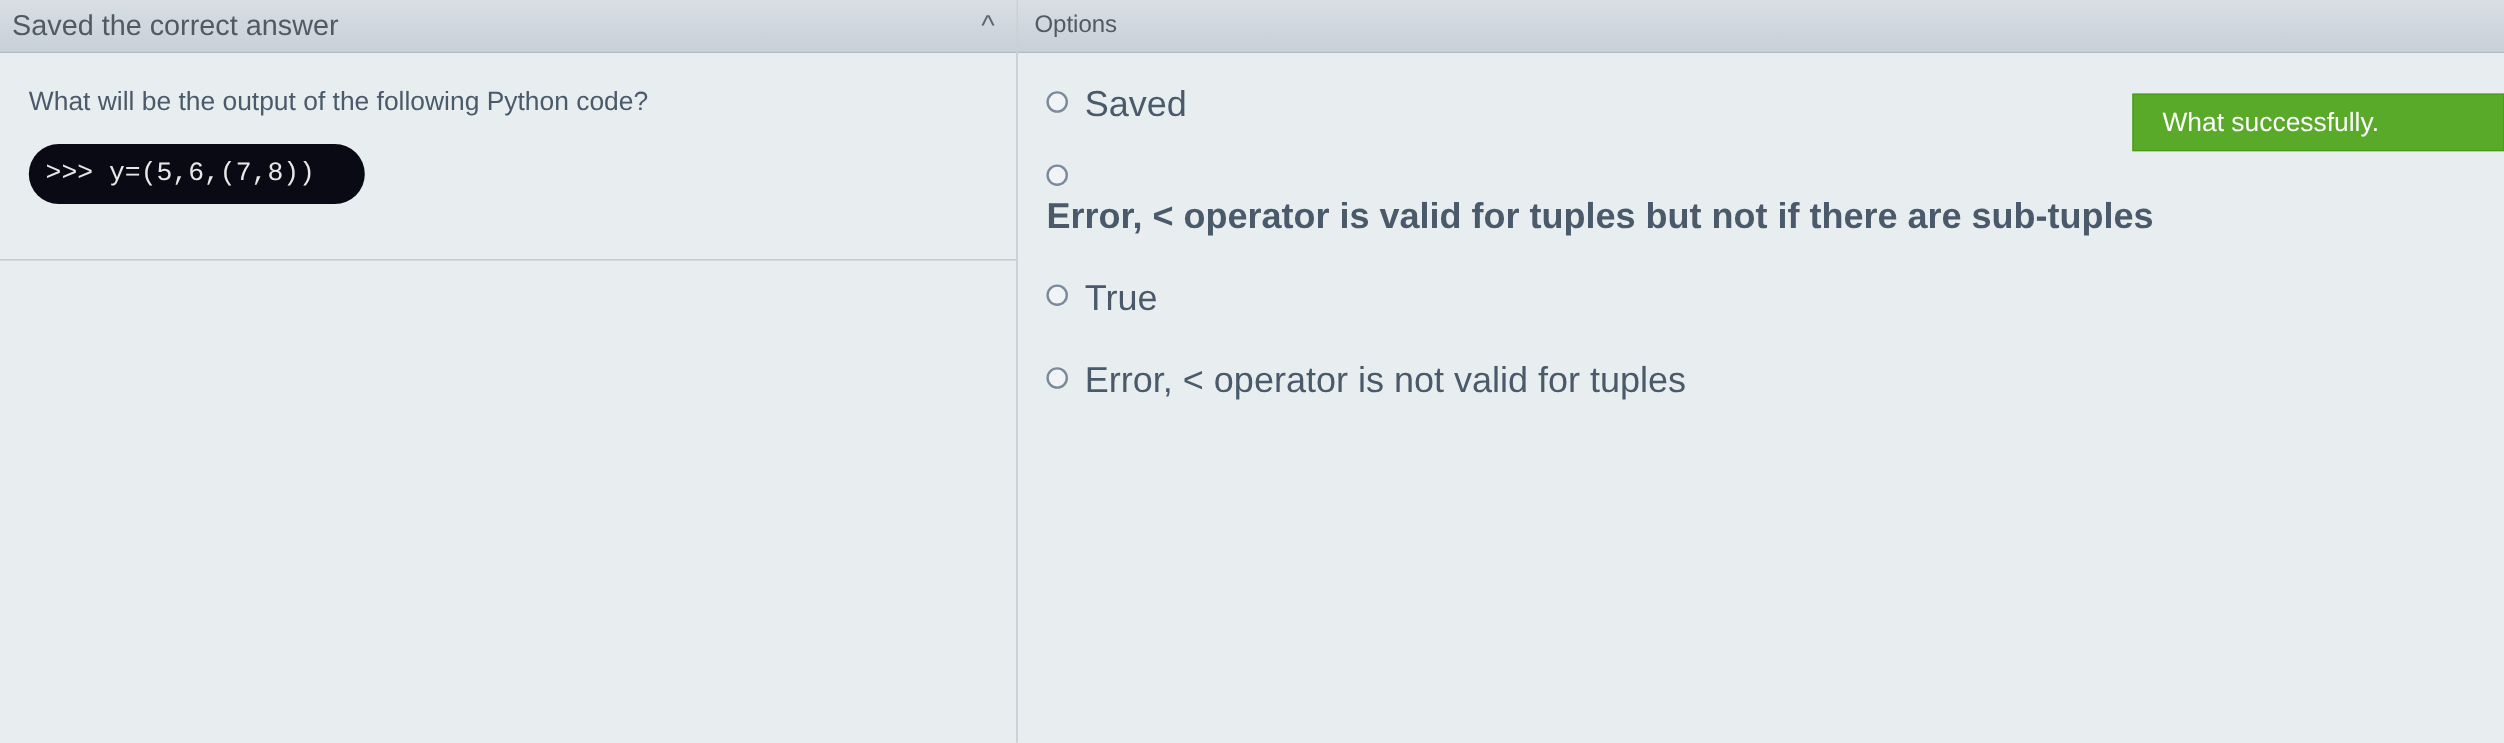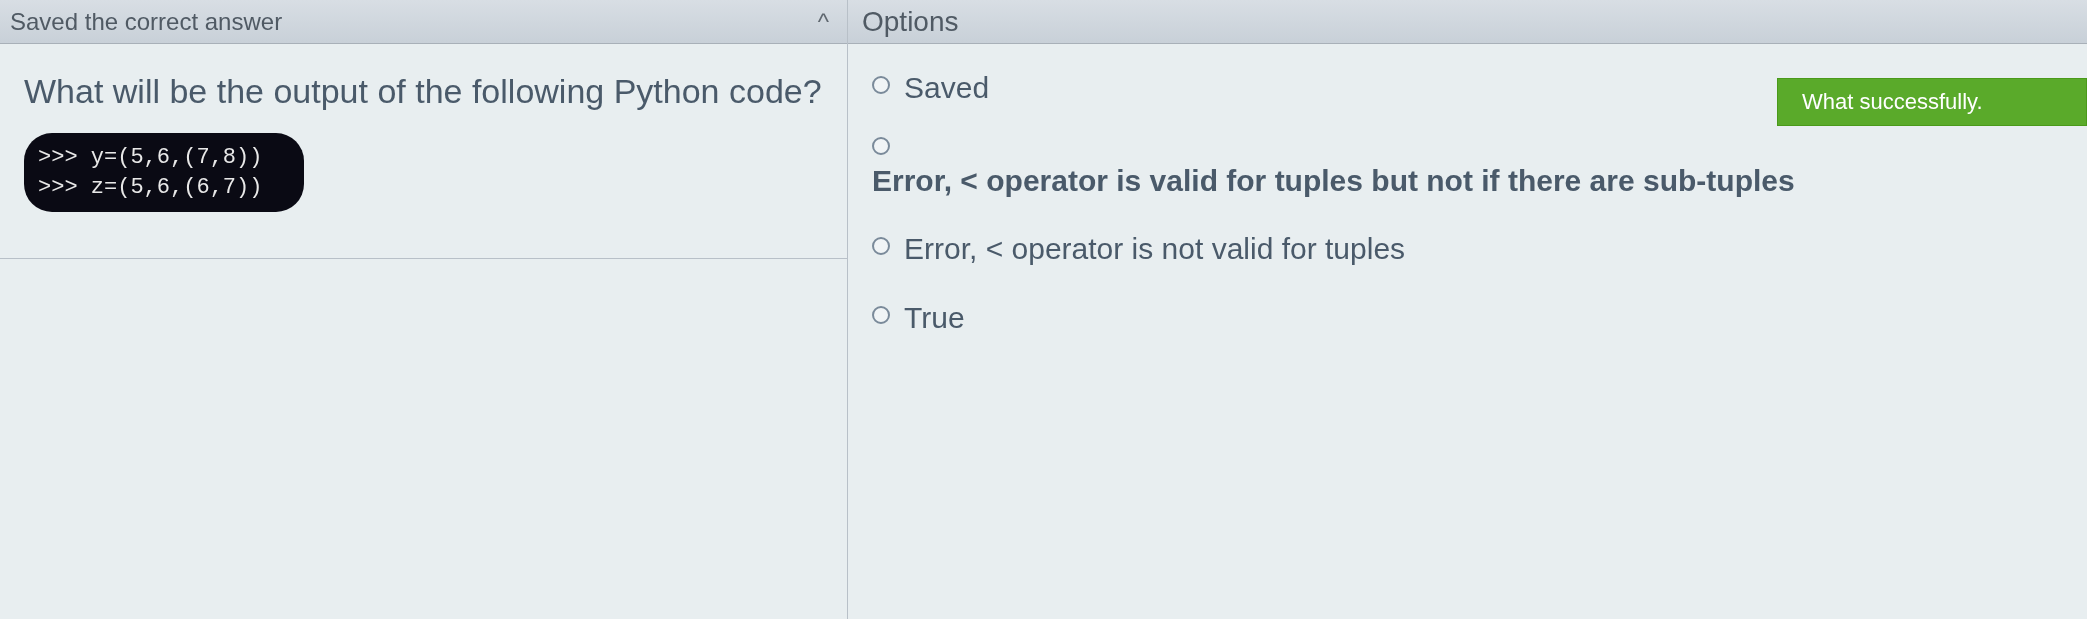--- a/index.html
+++ b/index.html
@@ -36,36 +36,36 @@
       display: flex;
       align-items: center;
       justify-content: space-between;
       height: 44px;
     }
     .header-bar-right {
       height: 44px;
       background: linear-gradient(#d8dee4, #c8d0d8);
       border-bottom: 1px solid #a8b0b8;
       padding: 6px 14px;
-      font-size: 28px;
+      font-size: 20px;
       color: #505a64;
       display: flex;
       align-items: center;
     }
     .collapse-icon {
       font-size: 24px;
       color: #606870;
       cursor: pointer;
       padding: 0 8px;
     }
     .question-body {
       padding: 28px 24px;
     }
     .question-text {
-      font-size: 34px;
+      font-size: 22px;
       color: #4a5a6a;
       margin-bottom: 22px;
     }
     .code-block {
       background: #0a0a14;
       color: #e8e8e8;
       font-family: "Courier New", monospace;
       font-size: 22px;
       padding: 10px 14px;
       display: inline-block;
@@ -129,21 +129,20 @@
   <div class="left-panel">
     <div class="header-bar">
       <span>Saved the correct answer</span>
       <span class="collapse-icon">^</span>
     </div>
     <div class="left-content-wrap">
       <div class="question-body">
         <div class="question-text">What will be the output of the following Python code?</div>
         <div class="code-block">
           <div class="code-line">&gt;&gt;&gt; y=(5,6,(7,8))</div>
-          <div class="code-line">&gt;&gt;&gt; z=(5,6,(6,7))</div>
         </div>
       </div>
     </div>
   </div>
 
   <div class="right-panel">
     <div class="header-bar-right">
       <span>Options</span>
     </div>
     <div class="options-body">
@@ -153,26 +152,26 @@
         <div class="option-label">Saved</div>
       </div>
 
       <div class="option-stacked">
         <div class="radio-circle"></div>
         <div class="option-label">Error, &lt; operator is valid for tuples but not if there are sub-tuples</div>
       </div>
 
       <div class="option-row">
         <div class="radio-circle"></div>
-        <div class="option-label">Error, &lt; operator is not valid for tuples</div>
+        <div class="option-label">True</div>
       </div>
 
       <div class="option-row">
         <div class="radio-circle"></div>
-        <div class="option-label">True</div>
+        <div class="option-label">Error, &lt; operator is not valid for tuples</div>
       </div>
 
     </div>
   </div>
 
 </div>
 
 <div class="saved-banner">
   <span>What successfully.</span>
 </div>

